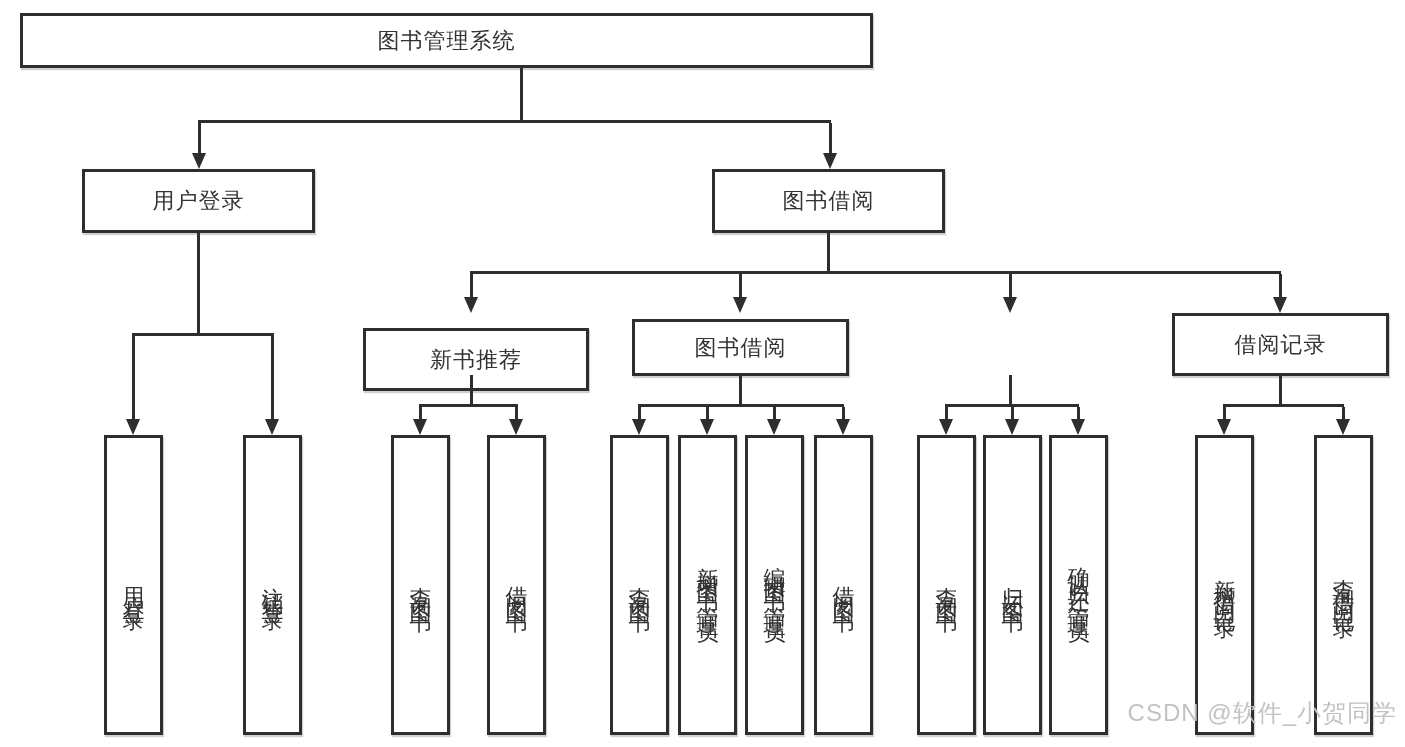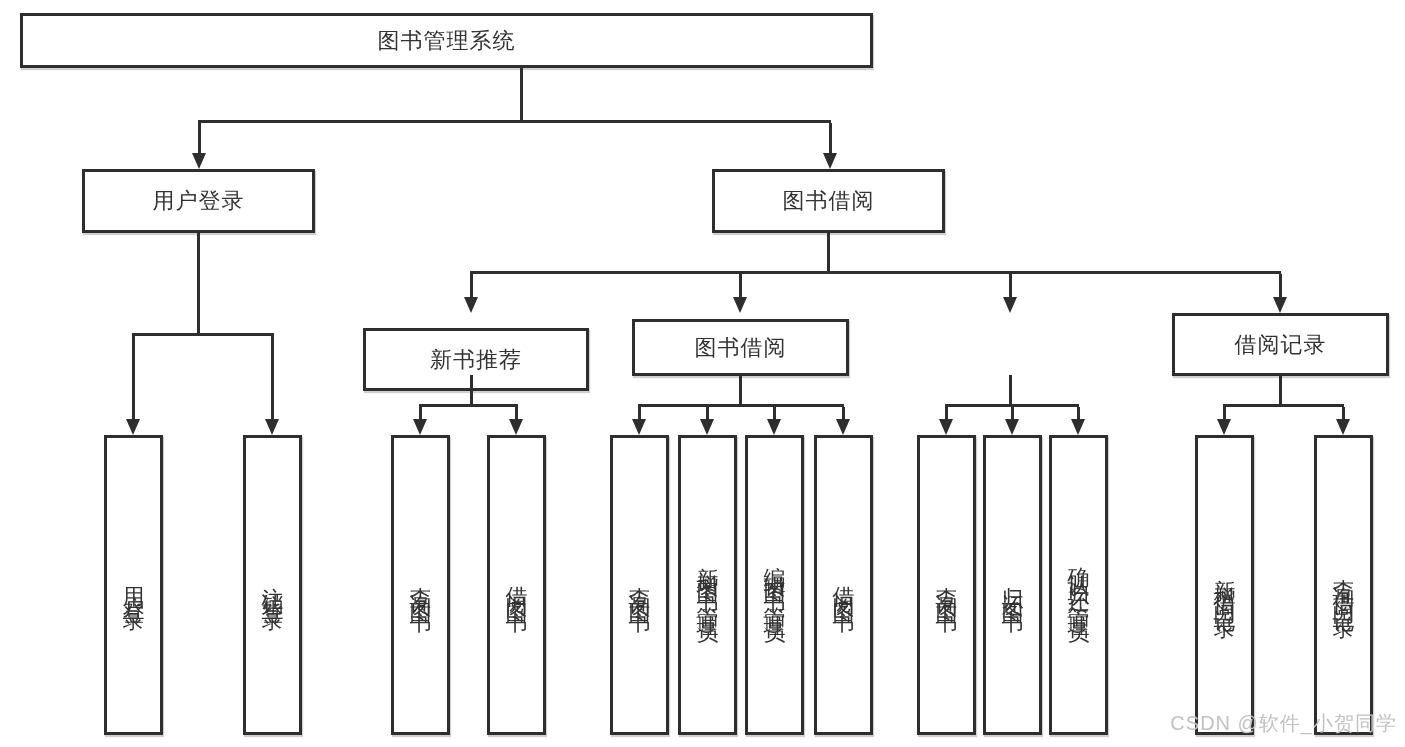--- a/index.html
+++ b/index.html
@@ -48,22 +48,22 @@
     position: absolute;
     width: 0;
     height: 0;
     border-left: 7px solid transparent;
     border-right: 7px solid transparent;
     border-top: 16px solid var(--line);
   }
   .watermark {
     position: absolute;
     right: 8px;
-    bottom: 10px;
-    font-size: 20px;
+    bottom: 18px;
+    font-size: 24px;
     color: var(--watermark);
     letter-spacing: 1px;
     z-index: 5;
     white-space: nowrap;
   }
 </style>
 </head>
 <body>
 
 <div class="canvas">

